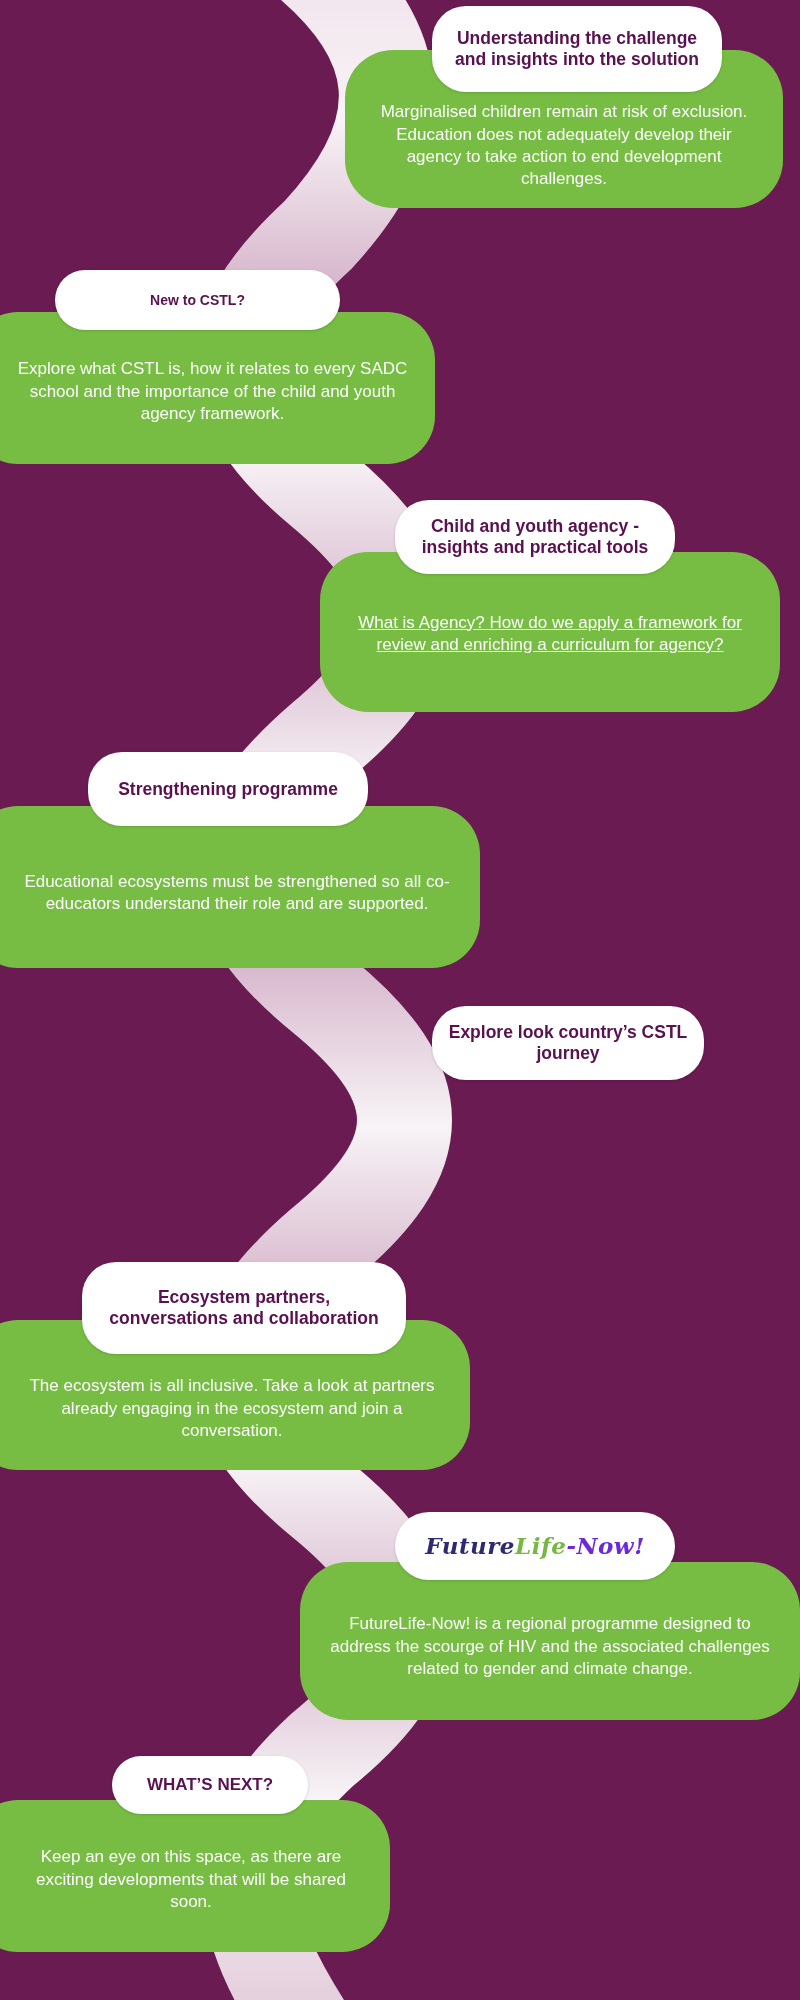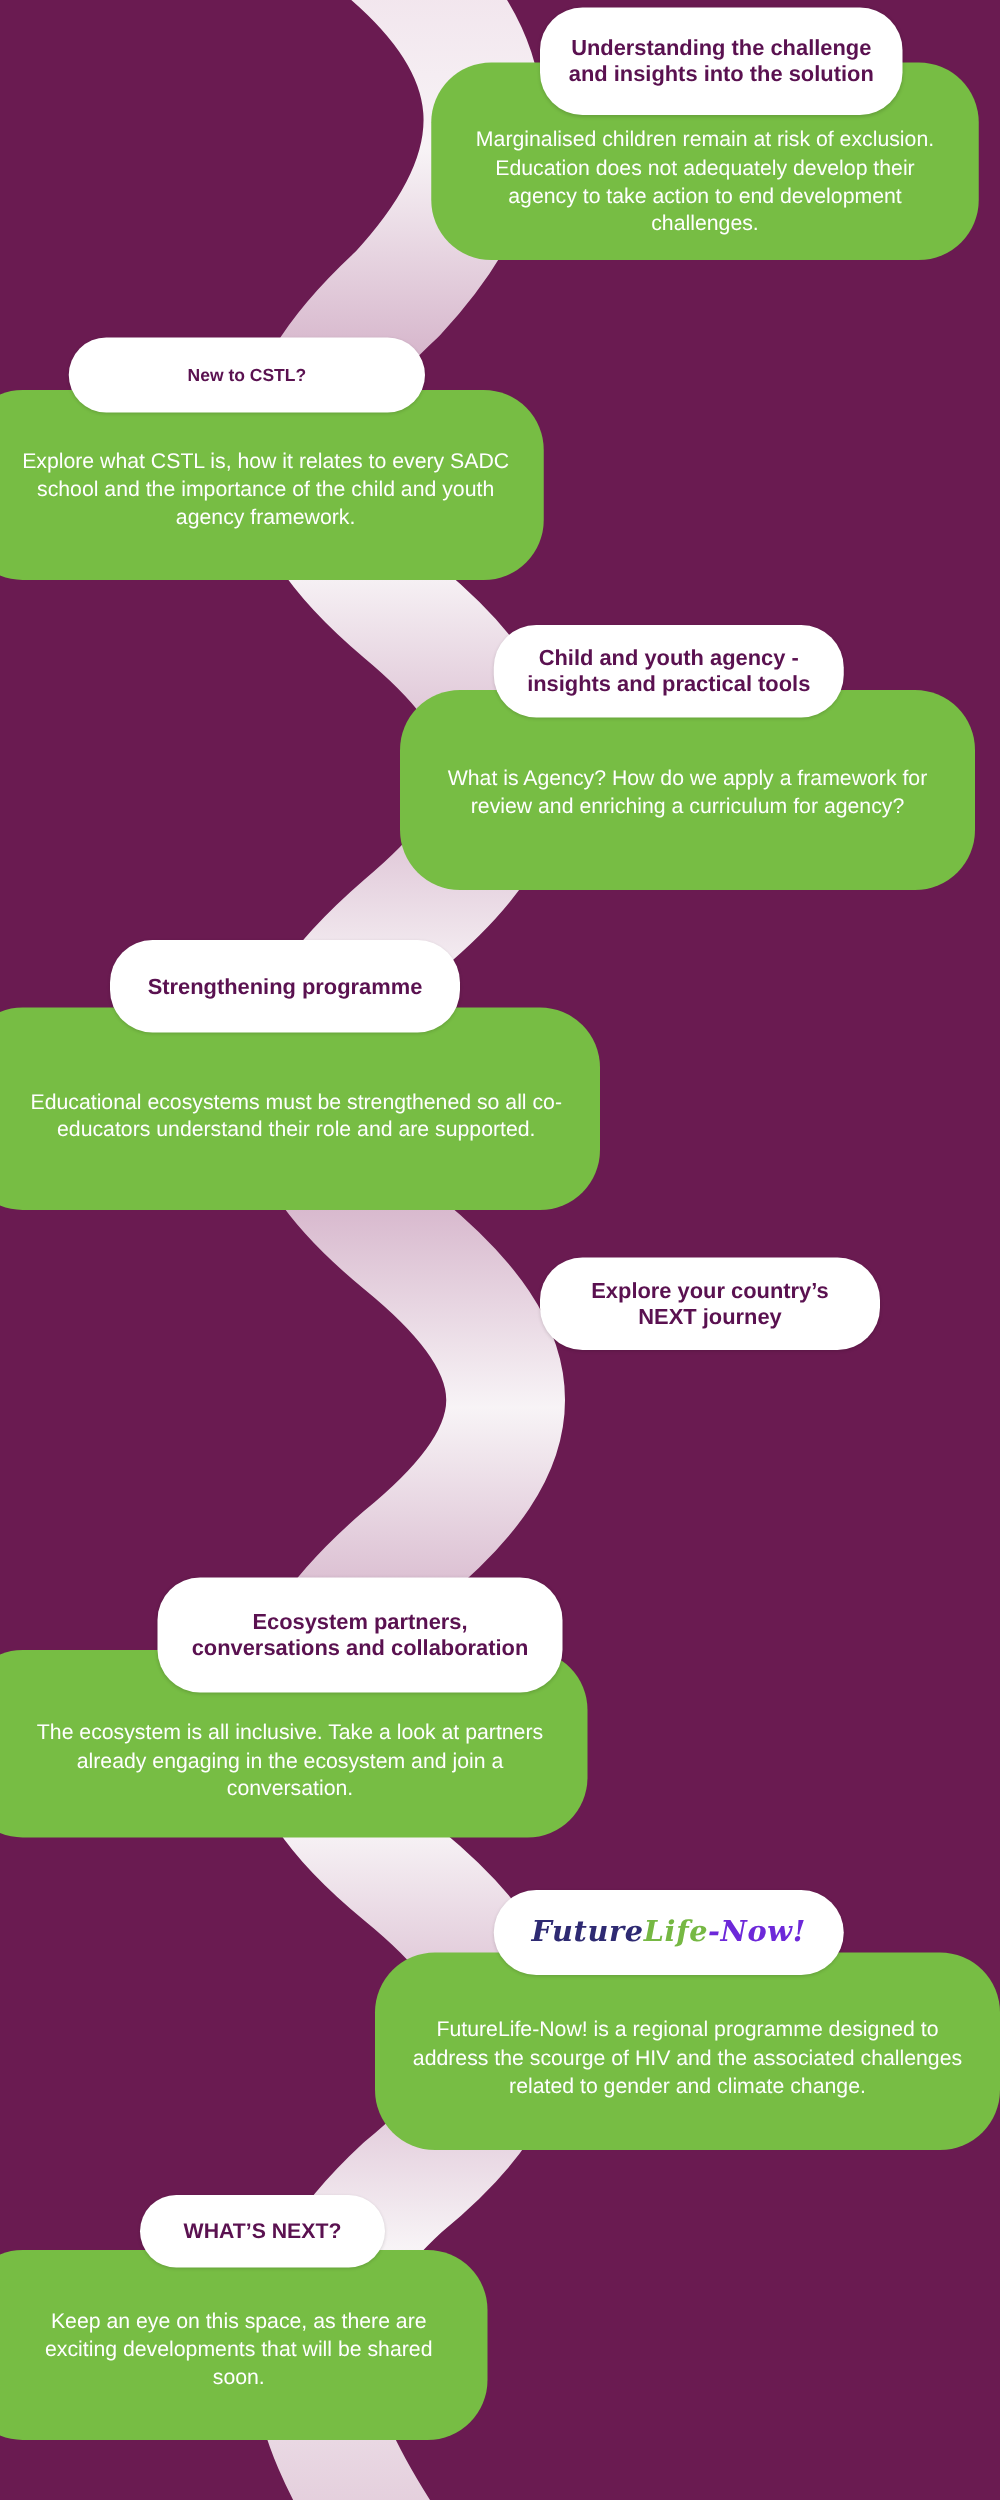--- a/index.html
+++ b/index.html
@@ -40,32 +40,32 @@
   
   .s1-pill { left: 432px; top: 6px;  width: 290px; min-height: 86px; }
   .s1-card { left: 345px; top: 50px; width: 438px; height: 158px; padding: 46px 26px 12px; }
 
   
   .s2-pill { left: 55px;  top: 270px; width: 285px; height: 60px; font-size: 14px; }
   .s2-card { left: -30px; top: 312px; width: 465px; height: 152px; padding: 22px 26px 14px 46px; }
 
   
   .s3-pill { left: 395px; top: 500px; width: 280px; min-height: 74px; }
-  .s3-card { left: 320px; top: 552px; width: 460px; height: 160px; padding: 28px 32px 24px; }
+  .s3-card { left: 320px; top: 552px; width: 460px; height: 160px; padding: 28px 32px 24px; text-decoration: underline; }
 
   
   .s4-pill { left: 88px;  top: 752px; width: 280px; min-height: 74px; }
   .s4-card { left: -30px; top: 806px; width: 510px; height: 162px; padding: 26px 28px 14px 52px; }
 
   
   .s5-pill { left: 432px; top: 1006px; width: 272px; min-height: 74px; }
   .s5-card { left: 320px; top: 1056px; width: 468px; height: 158px; padding: 30px 42px 14px; }
 
   
-  .s6-pill { left: 82px;  top: 1262px; width: 324px; min-height: 92px; margin-left: 44px; }
+  .s6-pill { left: 82px;  top: 1262px; width: 324px; min-height: 92px; }
   .s6-card { left: -30px; top: 1320px; width: 500px; height: 150px; padding: 40px 26px 12px 50px; }
 
   
   .s7-pill { left: 395px; top: 1512px; width: 280px; height: 68px; }
   .s7-card { left: 300px; top: 1562px; width: 500px; height: 158px; padding: 24px 28px 12px; }
   .logo { font-family: "DejaVu Serif", serif; font-style: italic; font-weight: bold; font-size: 23px; letter-spacing: 0.5px; }
   .logo .lg-future { color: #2E2A72; }
   .logo .lg-life   { color: #76B843; }
   .logo .lg-now    { color: #6d28d9; }
 
@@ -129,21 +129,21 @@
   </div>
 
   <div class="pill s4-pill">
     <span>Strengthening programme</span>
   </div>
   <div class="card s4-card">
     <span>Educational ecosystems must be strengthened so all co-educators understand their role and are supported.</span>
   </div>
 
   <div class="pill s5-pill">
-    <span>Explore your country’s NEXT journey</span>
+    <span>Explore look country’s CSTL journey</span>
   </div>
 
   <div class="pill s6-pill">
     <span>Ecosystem partners, conversations and collaboration</span>
   </div>
   <div class="card s6-card">
     <span>The ecosystem is all inclusive. Take a look at partners already engaging in the ecosystem and join a conversation.</span>
   </div>
 
   <div class="pill s7-pill logo">

